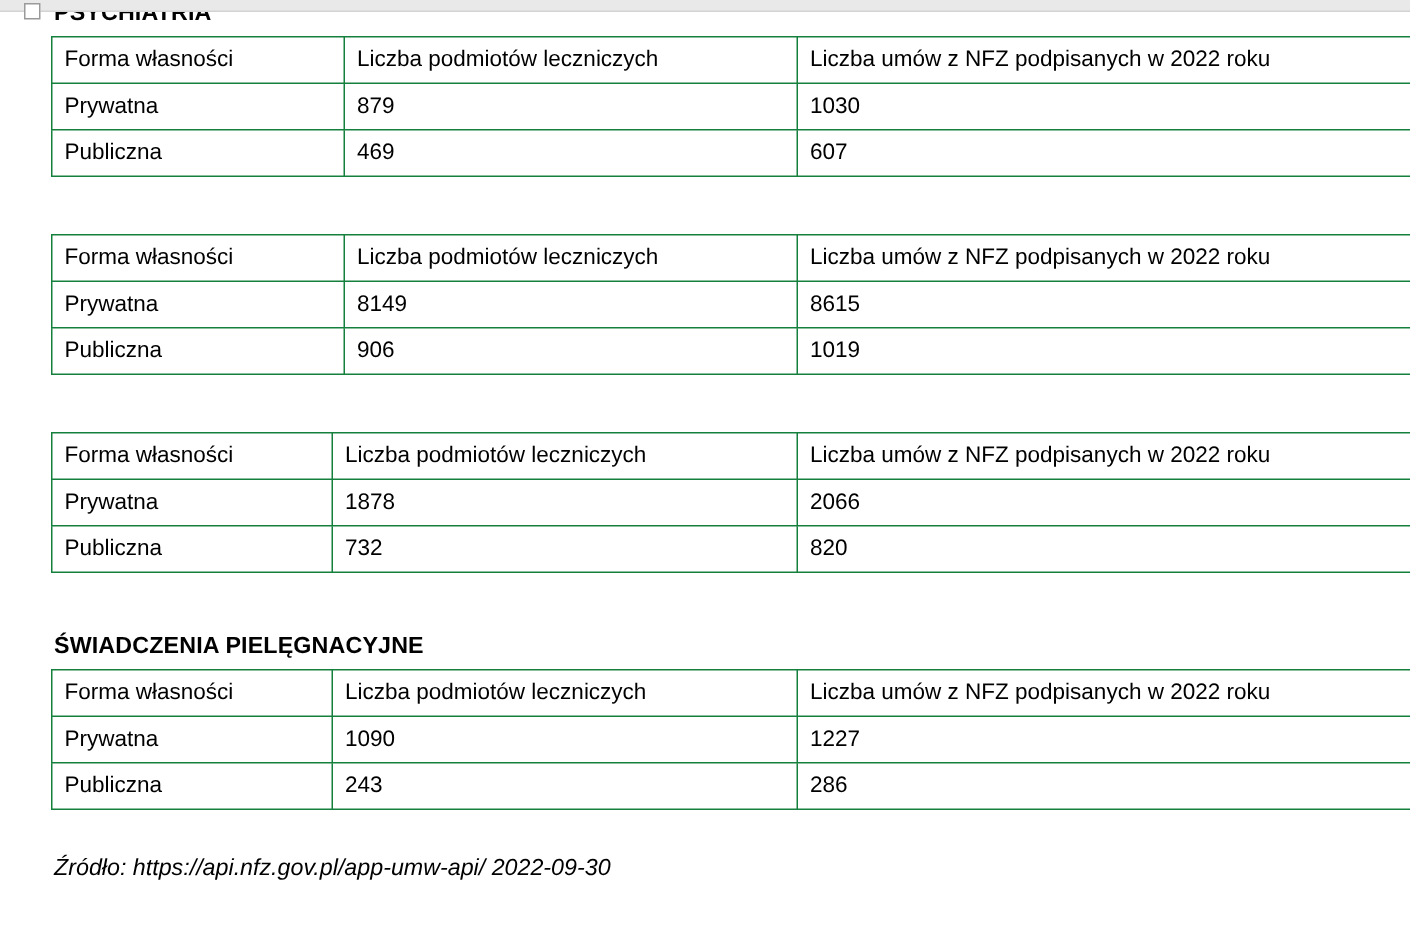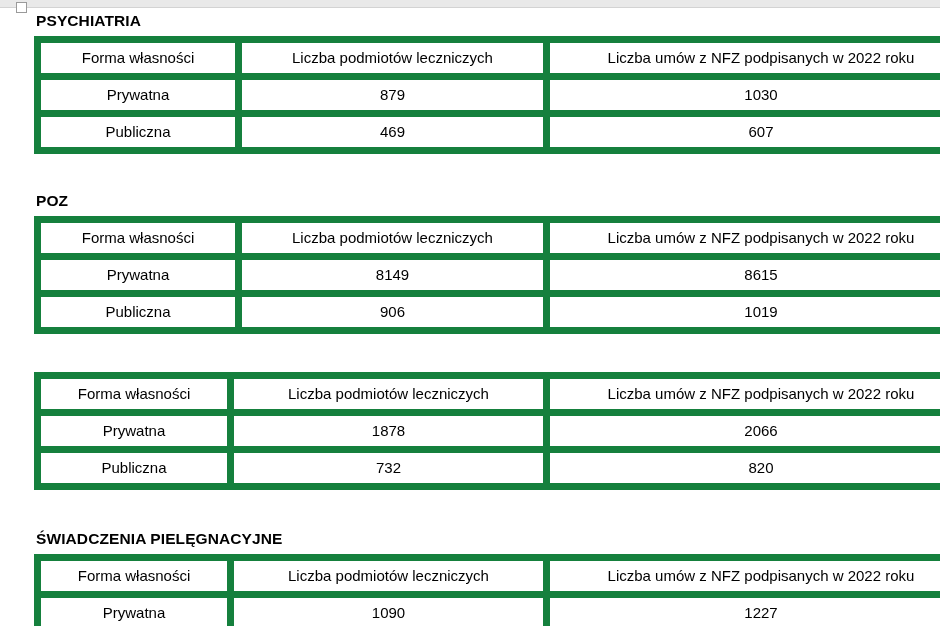--- a/index.html
+++ b/index.html
@@ -12,21 +12,21 @@
     background: #ffffff;
     font-family: "Liberation Sans", sans-serif;
     color: #000000;
     overflow: hidden;
   }
   .page {
     position: relative;
     width: 940px;
     height: 626px;
     box-sizing: border-box;
-    padding: 12px 34px;
+    padding: 0 34px;
   }
   .top-strip {
     position: absolute;
     top: 0;
     left: 0;
     width: 940px;
     height: 7px;
     background: #e9e9e9;
     border-bottom: 1px solid #d3d3d3;
   }
@@ -50,28 +50,27 @@
     font-weight: bold;
     letter-spacing: 0.1px;
     margin: 0 0 6px 2px;
   }
   table.data-table {
     border-collapse: collapse;
     width: 869px;
     table-layout: fixed;
   }
   table.data-table td {
-    border: 7px solid #15803d;
+    border: 1px solid #15803d;
     font-size: 15px;
     padding: 5px 8px 6px 8px;
     height: 19px;
     vertical-align: middle;
     white-space: nowrap;
     overflow: hidden;
-    text-align: center;
   }
   td.col-0 { width: 178px; }
   td.col-1 { width: 285px; margin-left: 33px; }
   td.col-2 { width: 406px; }
   .sec-poz td.col-0 { width: 178px; }
   .sec-poz td.col-1 { width: 285px; }
   .sec-rehab td.col-0 { width: 170px; }
   .sec-rehab td.col-1 { width: 293px; }
   .sec-swiad td.col-0 { width: 170px; }
   .sec-swiad td.col-1 { width: 293px; }
@@ -111,21 +110,20 @@
           <td class="col-1">469</td>
           <td class="col-2">607</td>
         </tr>
       </tbody>
     </table>
   </div>
 
   <div class="spacer-psych"></div>
 
   <div class="section sec-poz">
-    <div class="section-title">POZ</div>
     <table class="data-table">
       <tbody>
         <tr>
           <td class="col-0">Forma własności</td>
           <td class="col-1">Liczba podmiotów leczniczych</td>
           <td class="col-2">Liczba umów z NFZ podpisanych w 2022 roku</td>
         </tr>
         <tr>
           <td class="col-0">Prywatna</td>
           <td class="col-1">8149</td>

